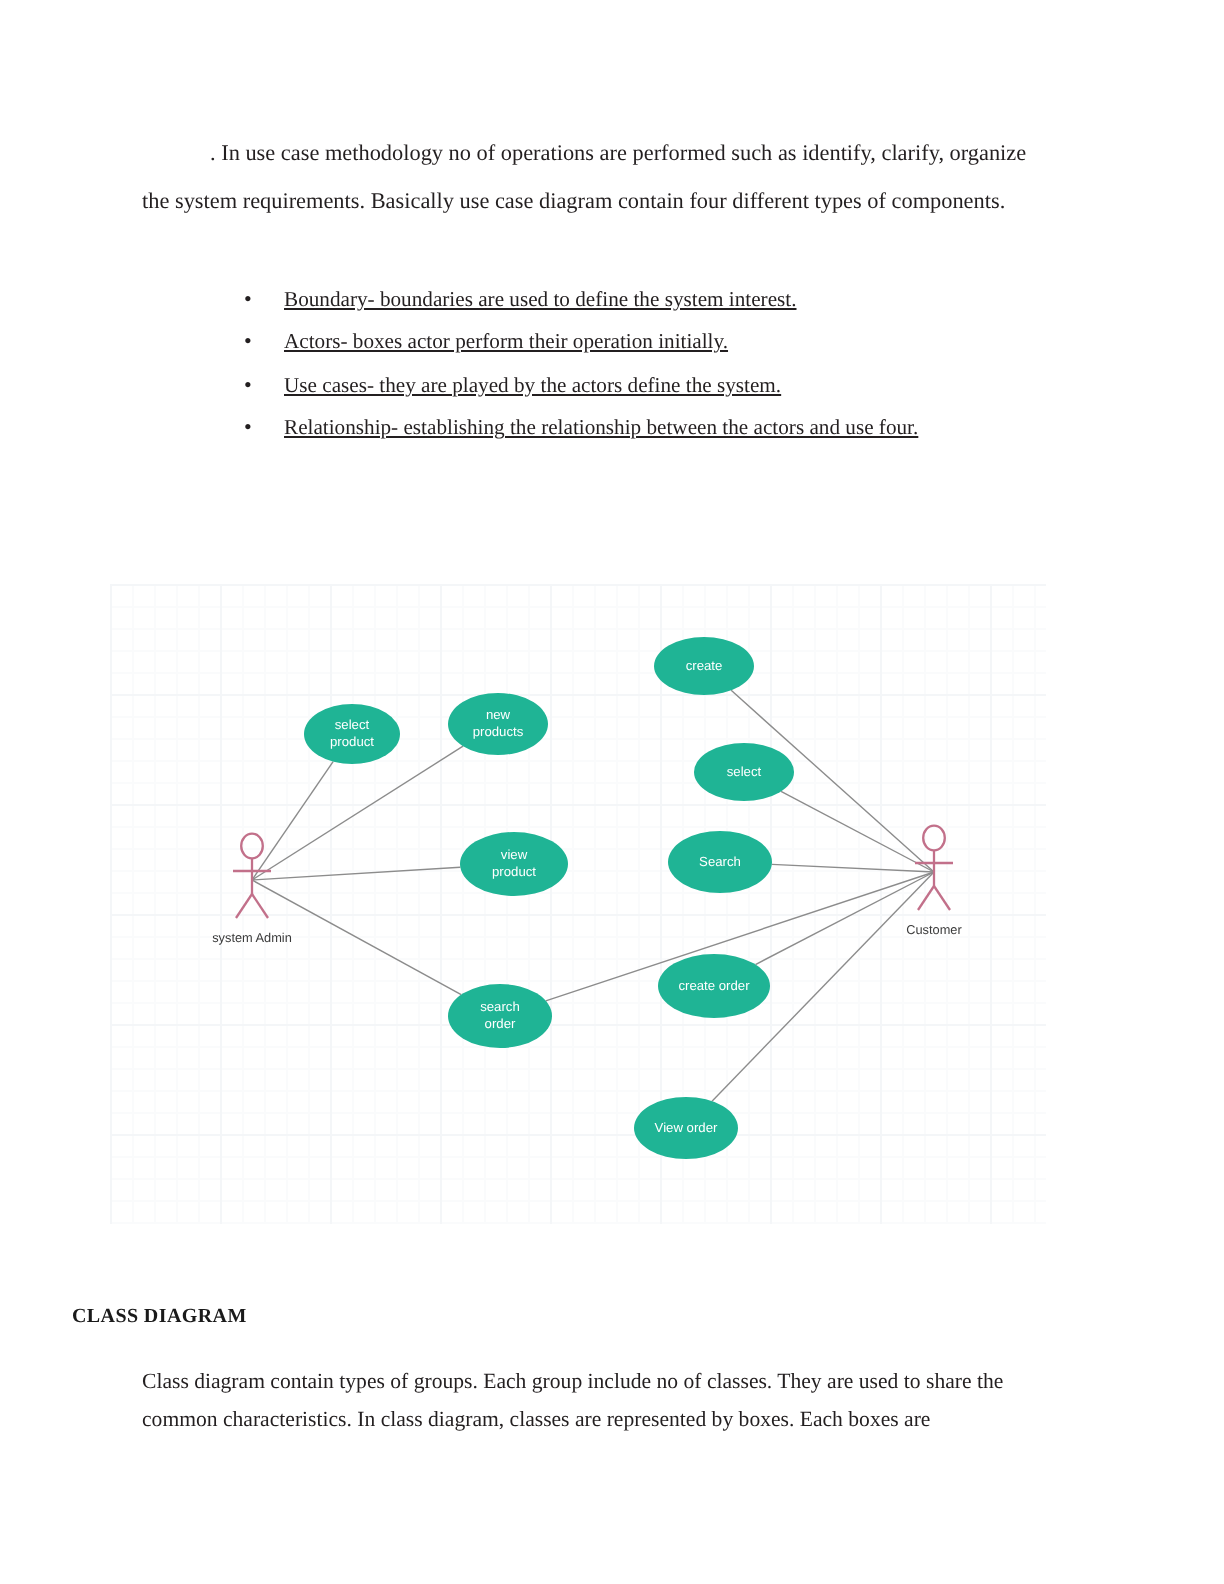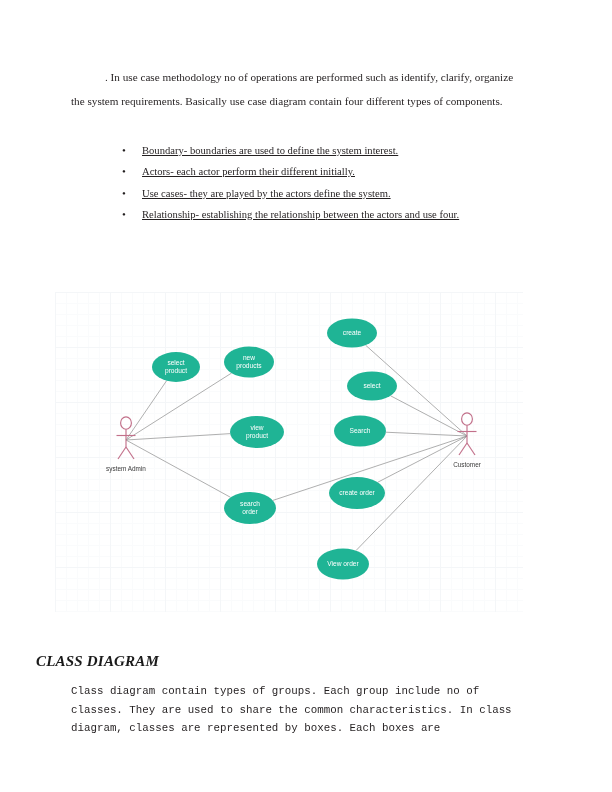--- a/index.html
+++ b/index.html
@@ -104,55 +104,53 @@
     fill: #3a3a3a;
     font-size: 6.4px;
     text-anchor: middle;
   }
 
   
   .section-heading {
     position: absolute;
     left: 36px;
     top: 653px;
-    font-size: 15px;
+    font-size: 10px;
     font-weight: bold;
     letter-spacing: 0.2px;
     color: #1a1a1a;
-    font-style: italic;
   }
 
   
   .closing {
     position: absolute;
     left: 71px;
     top: 682px;
     width: 466px;
     font-size: 10.8px;
     line-height: 18.6px;
     color: #231f20;
     text-align: left;
-    font-family: Liberation Mono, monospace;
   }
 </style>
 </head>
 <body>
 
 <div class="page">
 
   <div class="intro"><span class="indent"></span><span>. In use case methodology no of operations are performed such as identify, clarify, organize the system requirements.  Basically use case diagram contain four different types of components.</span></div>
 
   <div class="bullets">
     <div class="bullet-row">
       <span class="bullet-dot">•</span>
       <span class="bullet-text">Boundary- boundaries are used to define the system interest.</span>
     </div>
     <div class="bullet-row">
       <span class="bullet-dot">•</span>
-      <span class="bullet-text">Actors- each actor perform their different initially.</span>
+      <span class="bullet-text">Actors- boxes actor perform their operation initially.</span>
     </div>
     <div class="bullet-row">
       <span class="bullet-dot">•</span>
       <span class="bullet-text">Use cases- they are played by the actors define the system.</span>
     </div>
     <div class="bullet-row">
       <span class="bullet-dot">•</span>
       <span class="bullet-text">Relationship- establishing the relationship between the actors and use four.</span>
     </div>
   </div>

